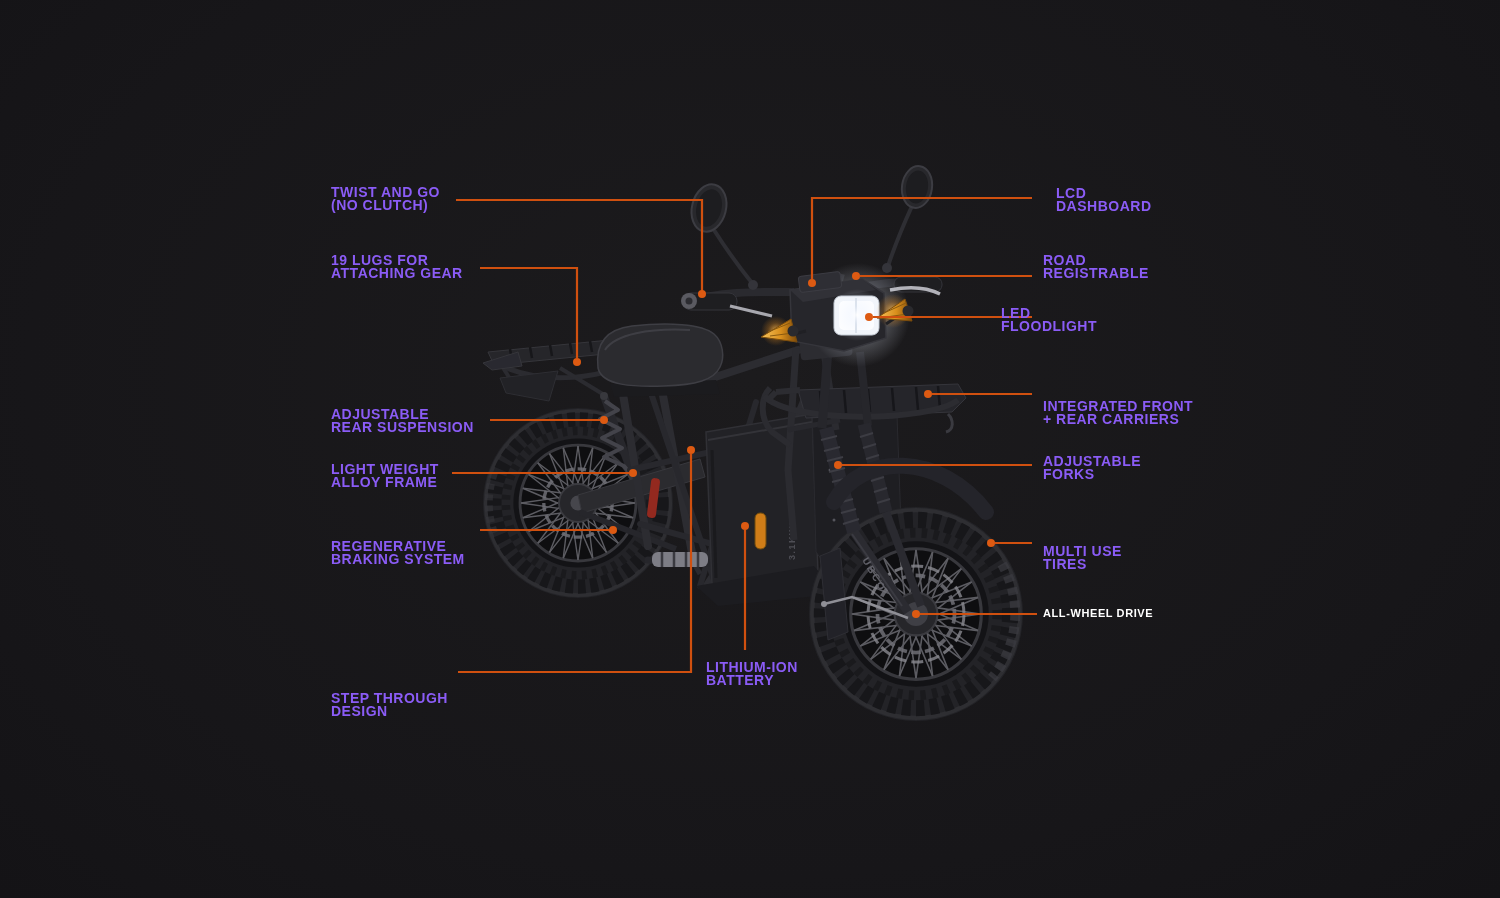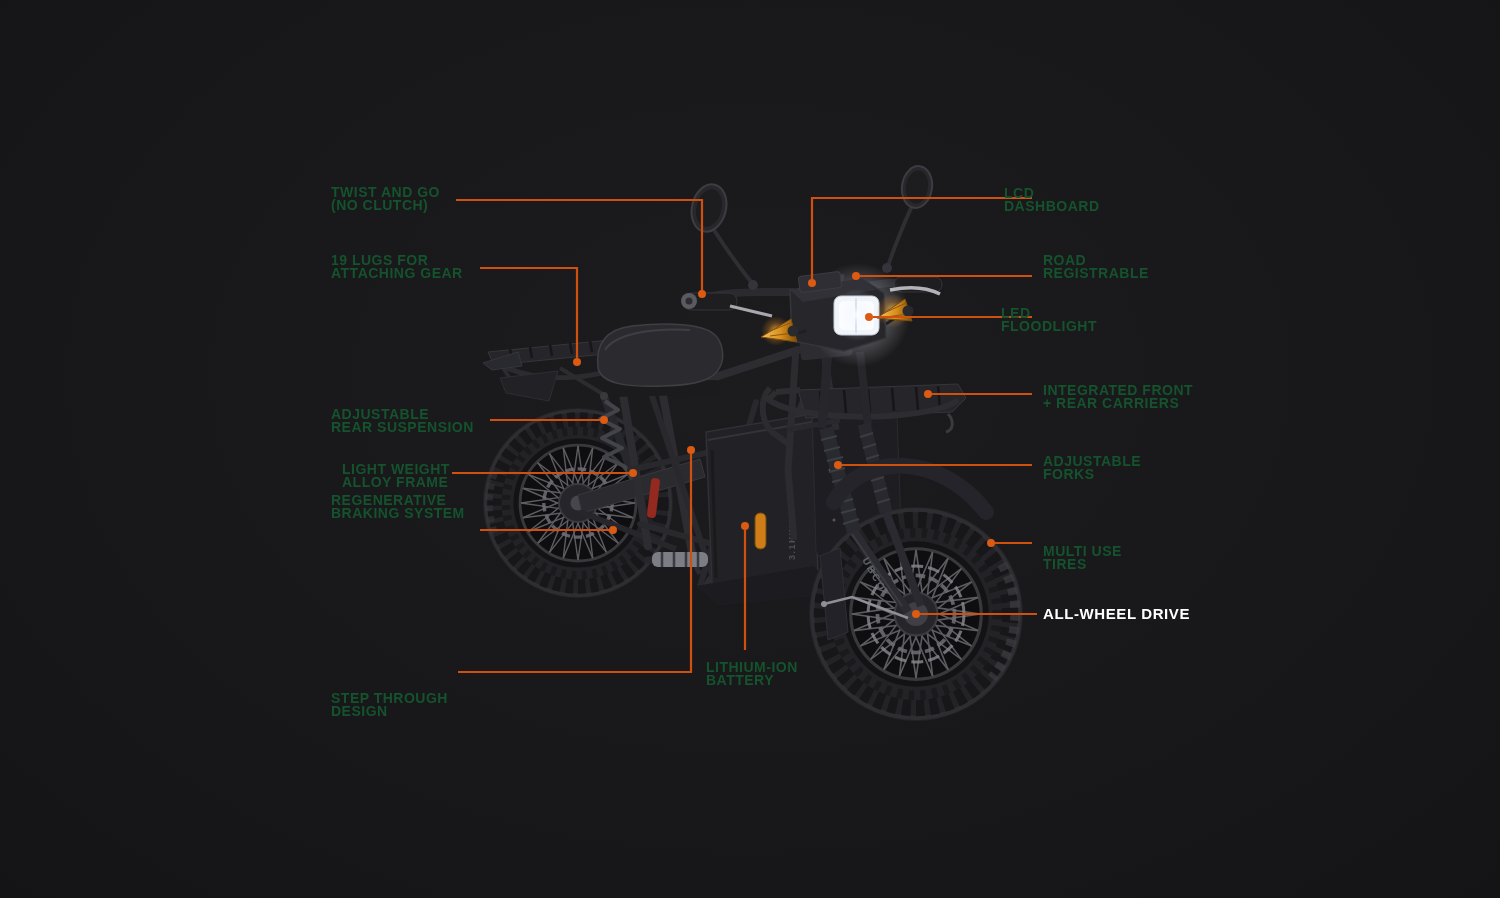--- a/index.html
+++ b/index.html
@@ -7,27 +7,27 @@
     width:1500px;height:898px;overflow:hidden;position:relative;
     background:radial-gradient(ellipse at 50% 42%, #1c1b1d 0%, #171619 68%, #141316 100%);
     font-family:"Liberation Sans", sans-serif;
   }
   .stage{position:absolute;left:0;top:0;width:1500px;height:898px;}
   .bike-svg{position:absolute;left:0;top:0;}
   .label{
     position:absolute;
     font:700 14px/12.5px "Liberation Sans", sans-serif;
     letter-spacing:.5px;
-    color:#14532d;
+    color:#8b5cf6;
     white-space:pre-line;
     text-transform:uppercase;
   }
   .label.highlight{
     color:#ffffff;
-    font-size:15px;
+    font-size:11px;
     line-height:15px;
     letter-spacing:.6px;
   }
 </style>
 </head>
 <body>
 
 <div class="stage">
 
 <svg class="bike-svg" width="1500" height="898" viewBox="0 0 1500 898">
@@ -269,35 +269,35 @@
     <circle cx="916" cy="614" r="4"></circle>
   </g>
 </svg>
 
   <div class="label" style="left:331px;top:186px">TWIST AND GO
 (NO CLUTCH)</div>
   <div class="label" style="left:331px;top:254px">19 LUGS FOR
 ATTACHING GEAR</div>
   <div class="label" style="left:331px;top:408px">ADJUSTABLE
 REAR SUSPENSION</div>
-  <div class="label" style="left:342px;top:463px">LIGHT WEIGHT
+  <div class="label" style="left:331px;top:463px">LIGHT WEIGHT
 ALLOY FRAME</div>
-  <div class="label" style="left:331px;top:494px">REGENERATIVE
+  <div class="label" style="left:331px;top:540px">REGENERATIVE
 BRAKING SYSTEM</div>
   <div class="label" style="left:331px;top:692px">STEP THROUGH
 DESIGN</div>
   <div class="label" style="left:706px;top:661px">LITHIUM-ION
 BATTERY</div>
-  <div class="label" style="left:1004px;top:187px">LCD
+  <div class="label" style="left:1056px;top:187px">LCD
 DASHBOARD</div>
   <div class="label" style="left:1043px;top:254px">ROAD
 REGISTRABLE</div>
   <div class="label" style="left:1001px;top:307px">LED
 FLOODLIGHT</div>
-  <div class="label" style="left:1043px;top:384px">INTEGRATED FRONT
+  <div class="label" style="left:1043px;top:400px">INTEGRATED FRONT
 + REAR CARRIERS</div>
   <div class="label" style="left:1043px;top:455px">ADJUSTABLE
 FORKS</div>
   <div class="label" style="left:1043px;top:545px">MULTI USE
 TIRES</div>
   <div class="label highlight" style="left:1043px;top:606px">ALL-WHEEL DRIVE</div>
 
 </div>
 
 </body></html>

